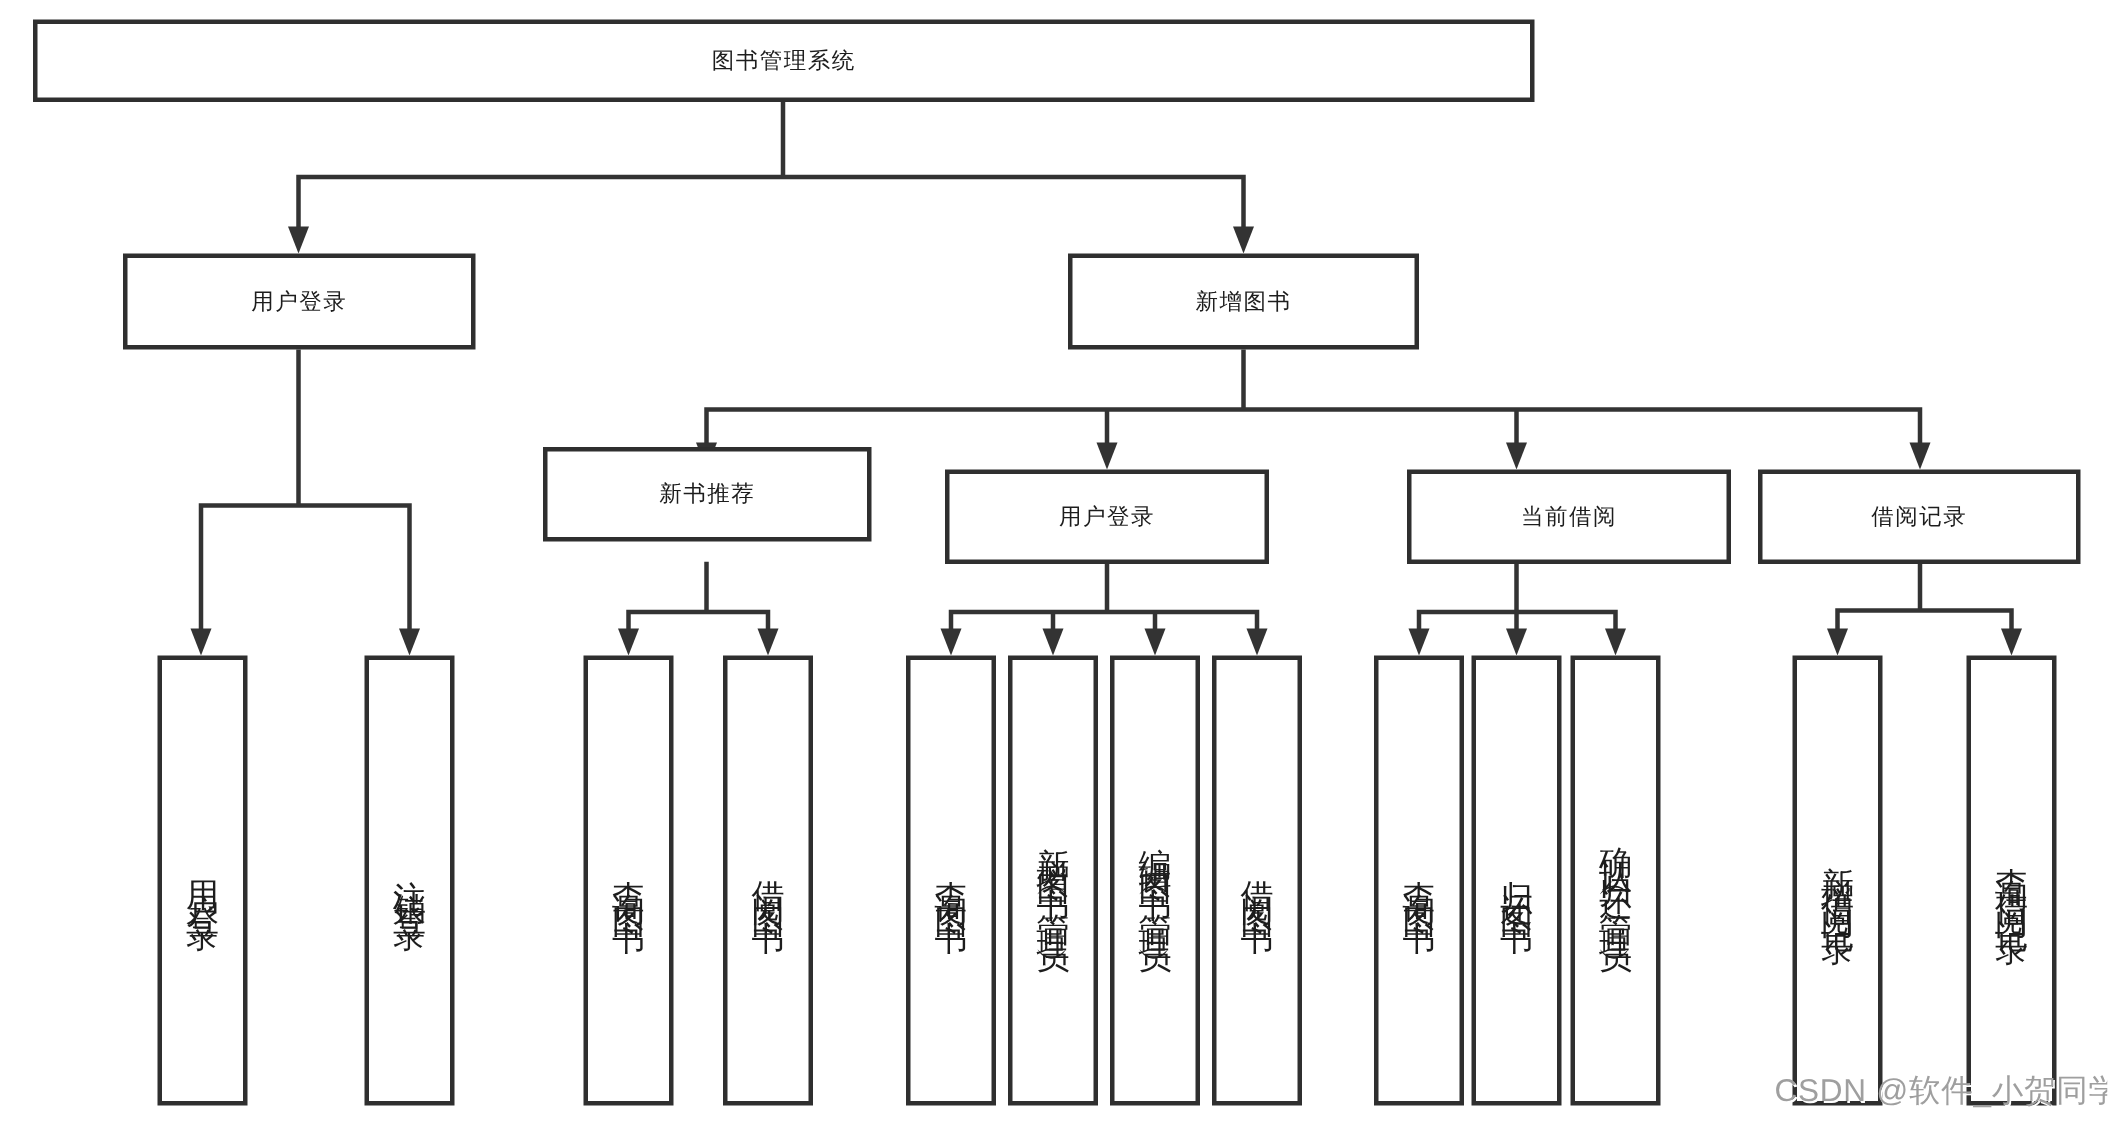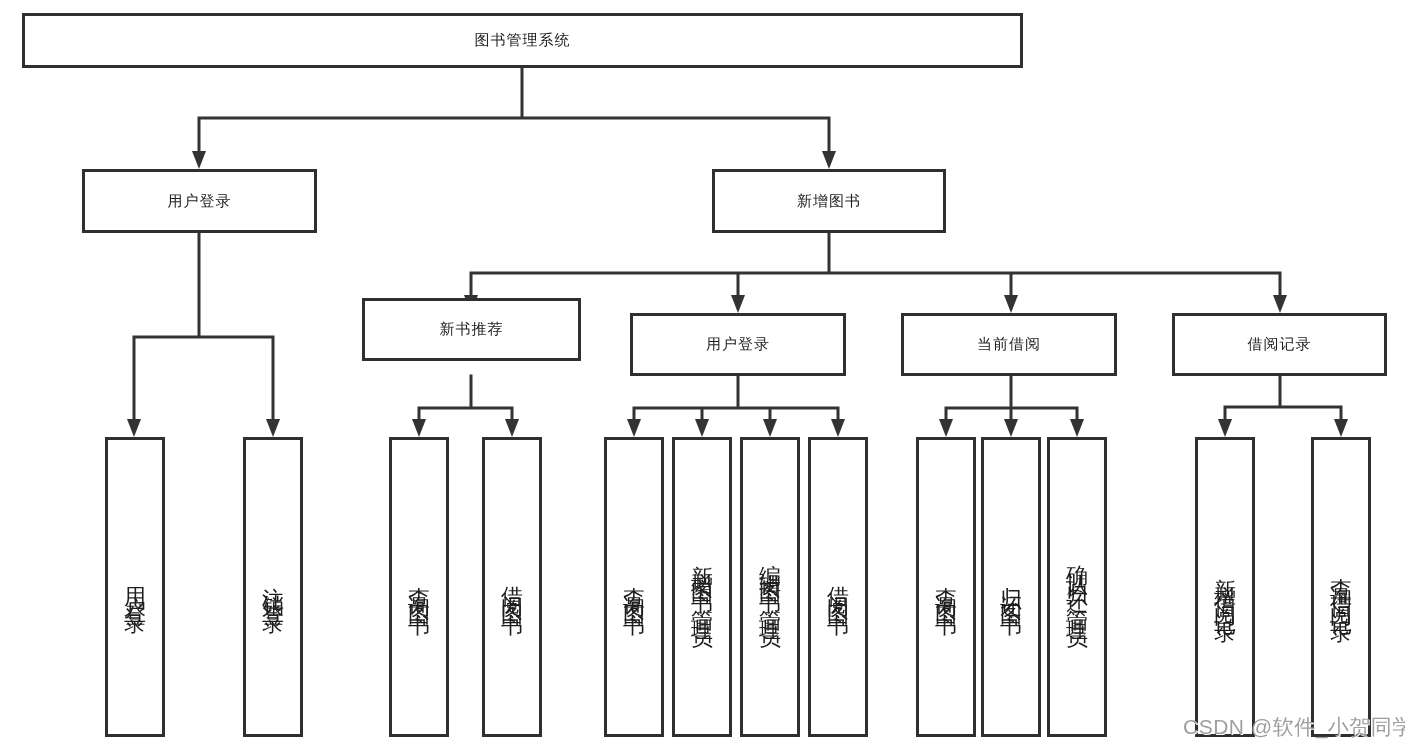--- a/index.html
+++ b/index.html
@@ -125,21 +125,21 @@
   <div class="hnode" style="left:712px;top:169px;width:234px;height:64px">
     <span>新增图书</span>
   </div>
 
   <div class="hnode" style="left:362px;top:298px;width:219px;height:63px">
     <span>新书推荐</span>
   </div>
   <div class="hnode" style="left:630px;top:313px;width:216px;height:63px">
     <span>用户登录</span>
   </div>
-  <div class="hnode" style="left:901px;top:313px;width:216px;height:63px">
+  <div class="hnode" style="left:938px;top:313px;width:216px;height:63px">
     <span>当前借阅</span>
   </div>
   <div class="hnode" style="left:1172px;top:313px;width:215px;height:63px">
     <span>借阅记录</span>
   </div>
 
   <div class="vnode" style="left:105px">
     <span>用户登录</span>
   </div>
   <div class="vnode" style="left:243px">

